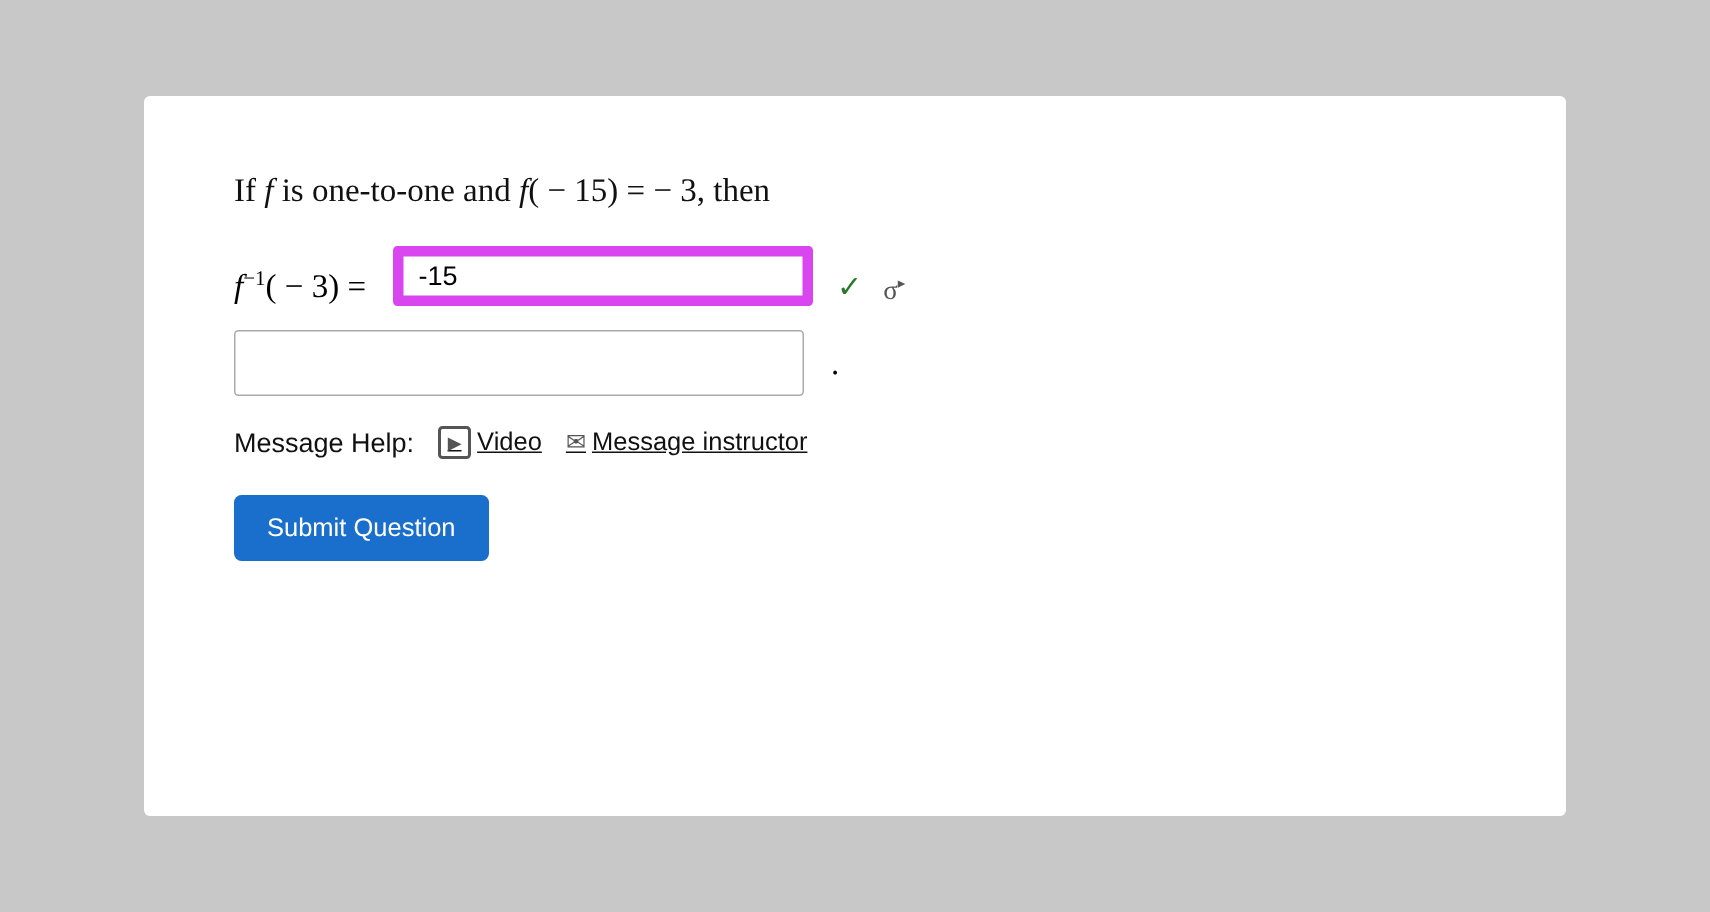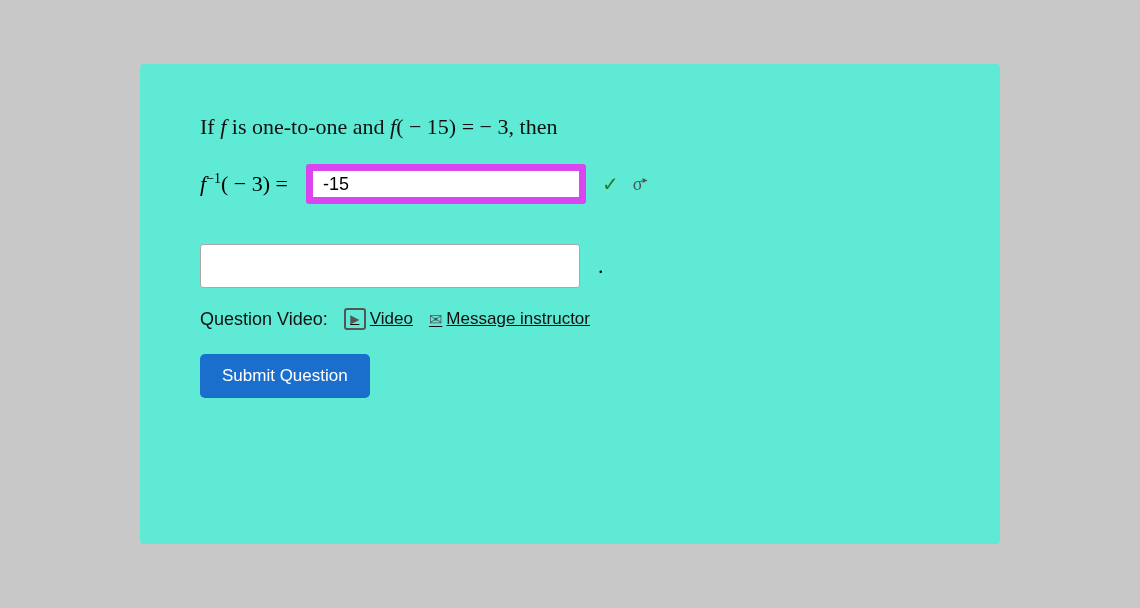--- a/index.html
+++ b/index.html
@@ -8,22 +8,22 @@
       background-color: #c8c8c8;
       font-family: Georgia, 'Times New Roman', serif;
       display: flex;
       justify-content: center;
       align-items: center;
       min-height: 608px;
       width: 1140px;
     }
 
     .card {
-      background-color: #5eead4;
-      width: 860px;
+      background-color: #ffffff;
+      width: 948px;
       min-height: 480px;
       padding: 50px 28px 50px 60px;
       border-radius: 4px;
     }
 
     .problem-text {
       font-size: 22px;
       color: #111;
       margin-bottom: 24px;
       font-style: normal;
@@ -137,23 +137,23 @@
       font-style: italic;
     }
 
     sup {
       font-size: 14px;
       vertical-align: super;
     }
 
     .first-row {
       display: flex;
-      align-items: center;
+      align-items: flex-end;
       gap: 8px;
-      margin-bottom: 40px;
+      margin-bottom: 16px;
     }
 
     .second-row {
       display: flex;
       align-items: center;
       gap: 10px;
       margin-bottom: 20px;
     }
   </style>
 </head>
@@ -180,21 +180,21 @@
   
 
   
   <div class="second-row">
     <input type="text" class="second-input" value="" style="">
     <span class="dot">.</span>
   </div>
 
   
   <div class="question-help">
-    <span>Question Video:</span>
+    <span>Message Help:</span>
     <a class="help-link" href="#">
       <span class="play-icon">▶</span>
       <span>Video</span>
     </a>
     <a class="help-link" href="#">
       <span class="mail-icon">✉</span>
       <span>Message instructor</span>
     </a>
   </div>
 

